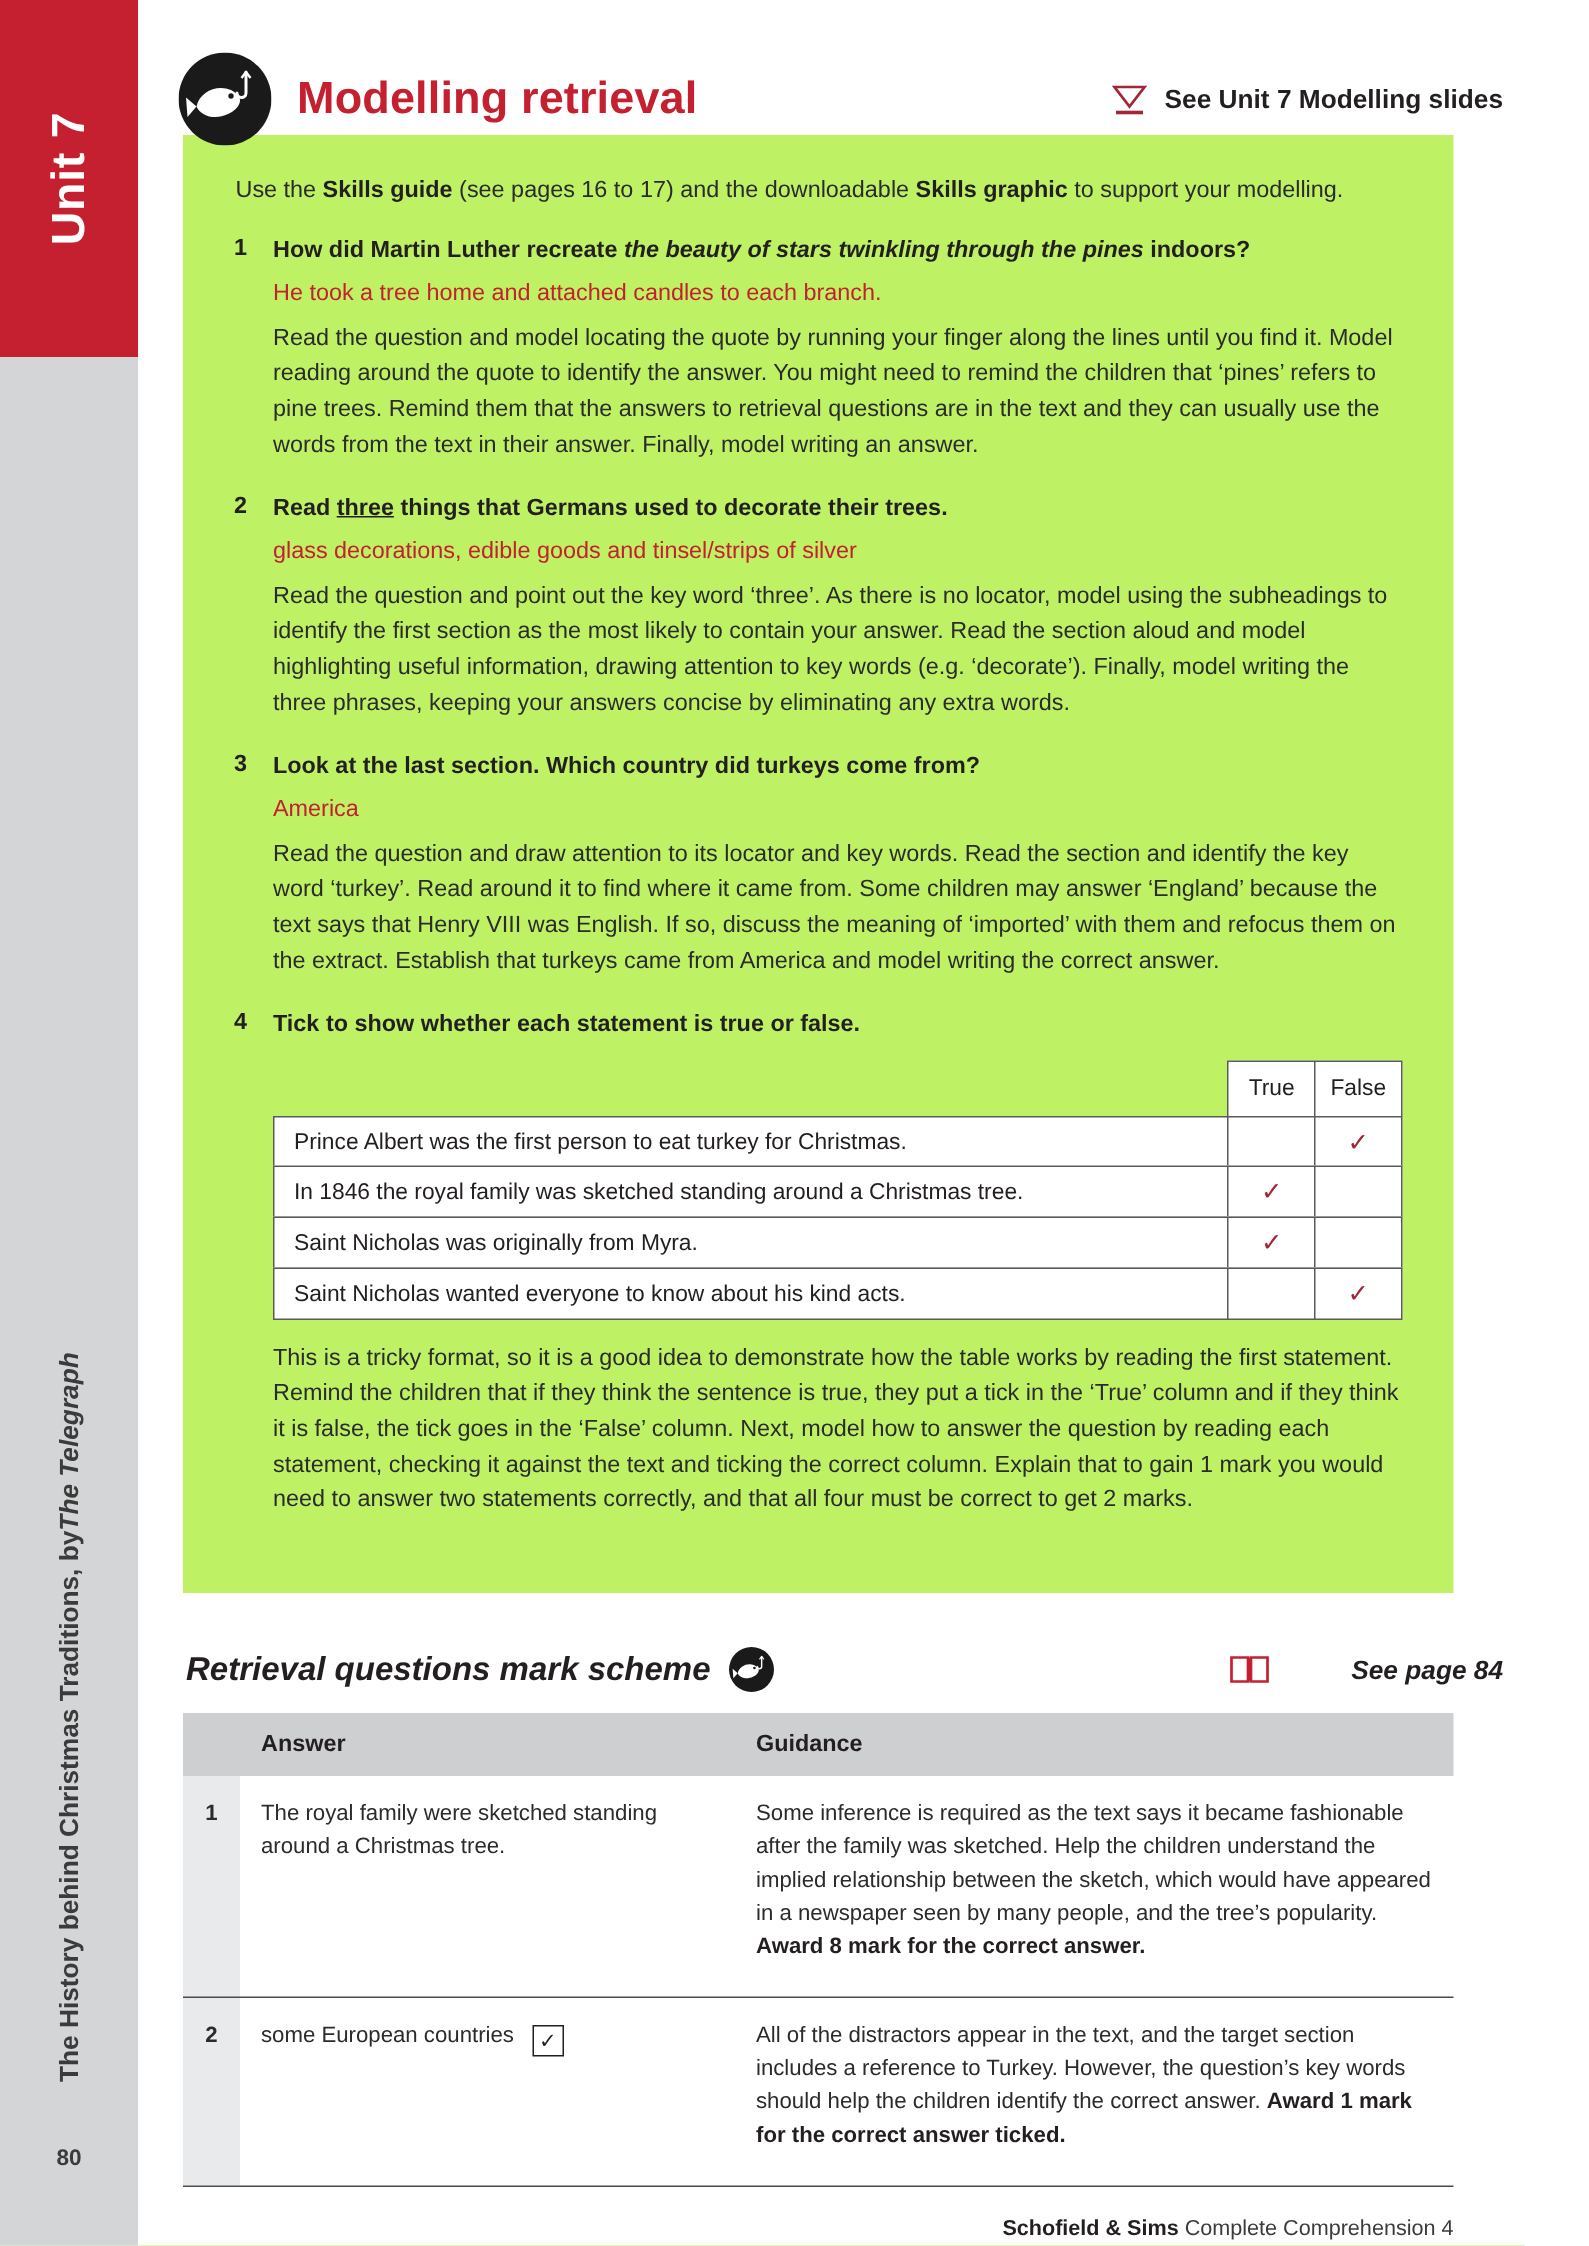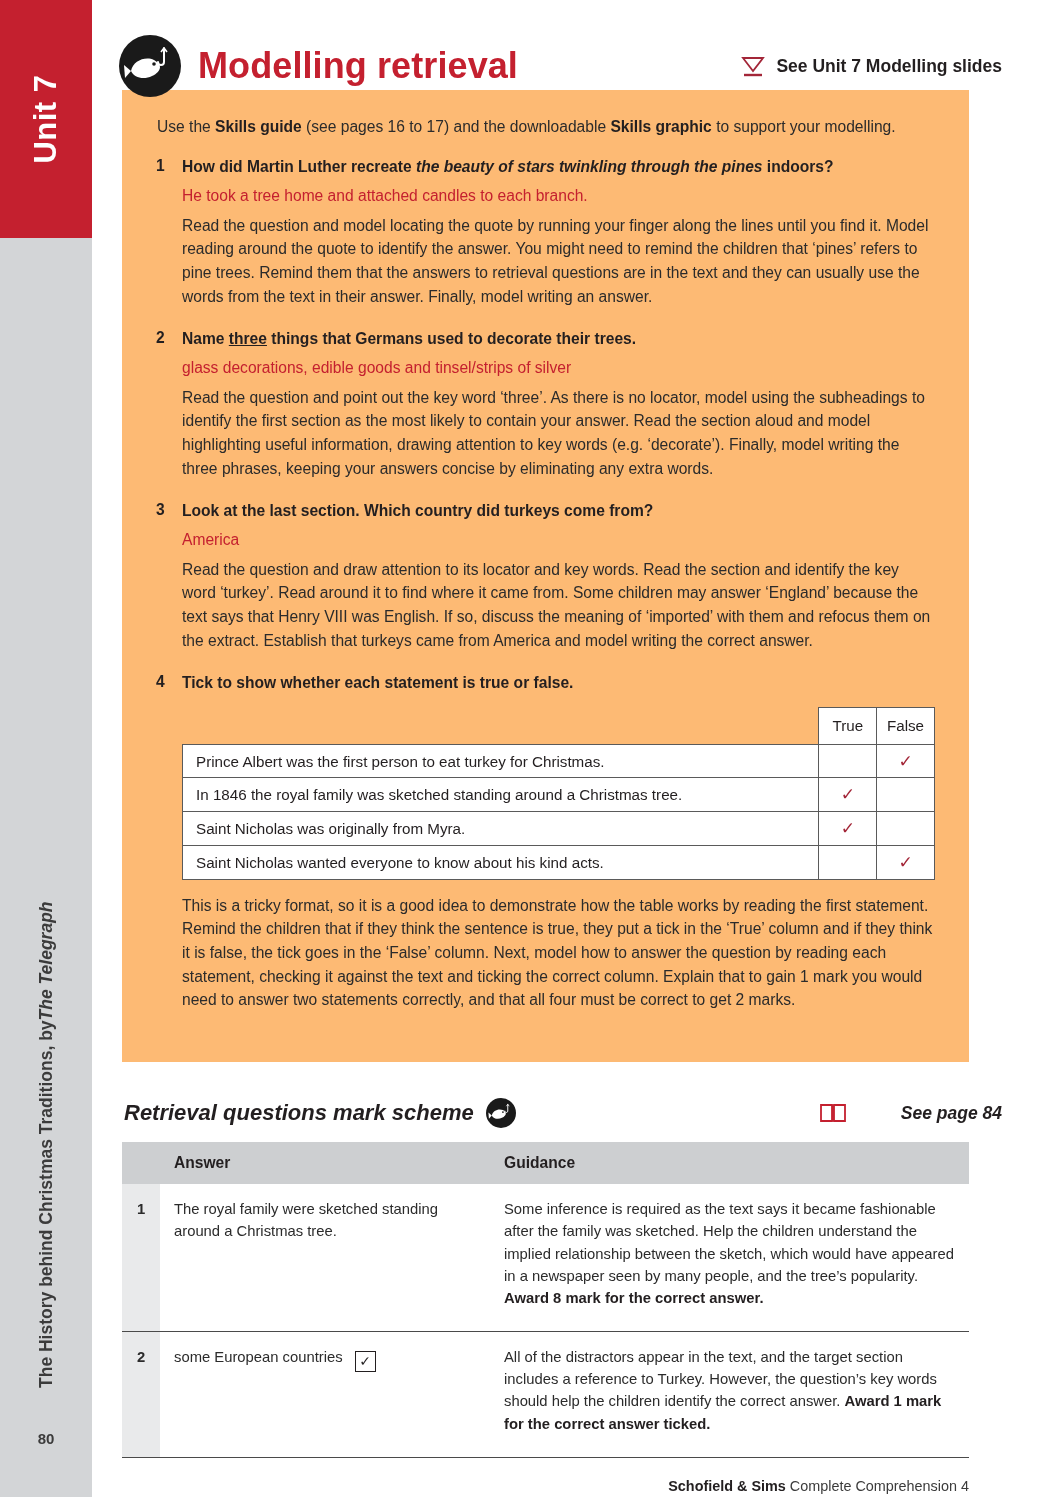--- a/index.html
+++ b/index.html
@@ -68,35 +68,35 @@
   }
 
   
   .header-row {
     display: flex; align-items: center;
     height: 90px; padding-top: 42px;
   }
   .fish-badge { width: 62px; height: 62px; flex: 0 0 62px; margin-left: -3px;}
   .title-main {
     color: #c4202f;
-    font-size: 36px; font-weight: bold;
+    font-size: 30px; font-weight: bold;
     margin-left: 17px;
     letter-spacing: .1px;
   }
   .header-right {
     margin-left: auto;
     display: flex; align-items: center;
     font-size: 17.5px; font-weight: bold; color: #231f20;
   }
   .slides-icon { width: 26px; height: 24px; margin-right: 10px; }
   .book-icon { width: 28px; height: 22px; margin-right: 10px; }
 
   
   .pink-panel {
-    background: #fdba74;
+    background: #bef264;
     padding: 22px 34px 30px 34px;
     width: 847px;
   }
   .intro {
     font-size: 15.6px; line-height: 1.5;
     margin: 3px 0 18px 1px;
     color: #2b2b2b;
   }
   .intro b { font-weight: bold; color: #231f20; }
 
@@ -281,21 +281,21 @@
         </div>
         <div class="q-answer">He took a tree home and attached candles to each branch.</div>
         <div class="q-guidance">Read the question and model locating the quote by running your finger along the lines until you find it. Model reading around the quote to identify the answer. You might need to remind the children that ‘pines’ refers to pine trees. Remind them that the answers to retrieval questions are in the text and they can usually use the words from the text in their answer. Finally, model writing an answer.</div>
       </div>
     </div>
 
     <div class="q-block">
       <div class="q-num">2</div>
       <div class="q-body">
         <div class="q-text">
-          <span>Name </span><span class="uline">three</span><span> things that Germans used to decorate their trees.</span>
+          <span>Read </span><span class="uline">three</span><span> things that Germans used to decorate their trees.</span>
         </div>
         <div class="q-answer">glass decorations, edible goods and tinsel/strips of silver</div>
         <div class="q-guidance">Read the question and point out the key word ‘three’. As there is no locator, model using the subheadings to identify the first section as the most likely to contain your answer. Read the section aloud and model highlighting useful information, drawing attention to key words (e.g. ‘decorate’). Finally, model writing the three phrases, keeping your answers concise by eliminating any extra words.</div>
       </div>
     </div>
 
     <div class="q-block">
       <div class="q-num">3</div>
       <div class="q-body">
         <div class="q-text">Look at the last section. Which country did turkeys come from?</div>

